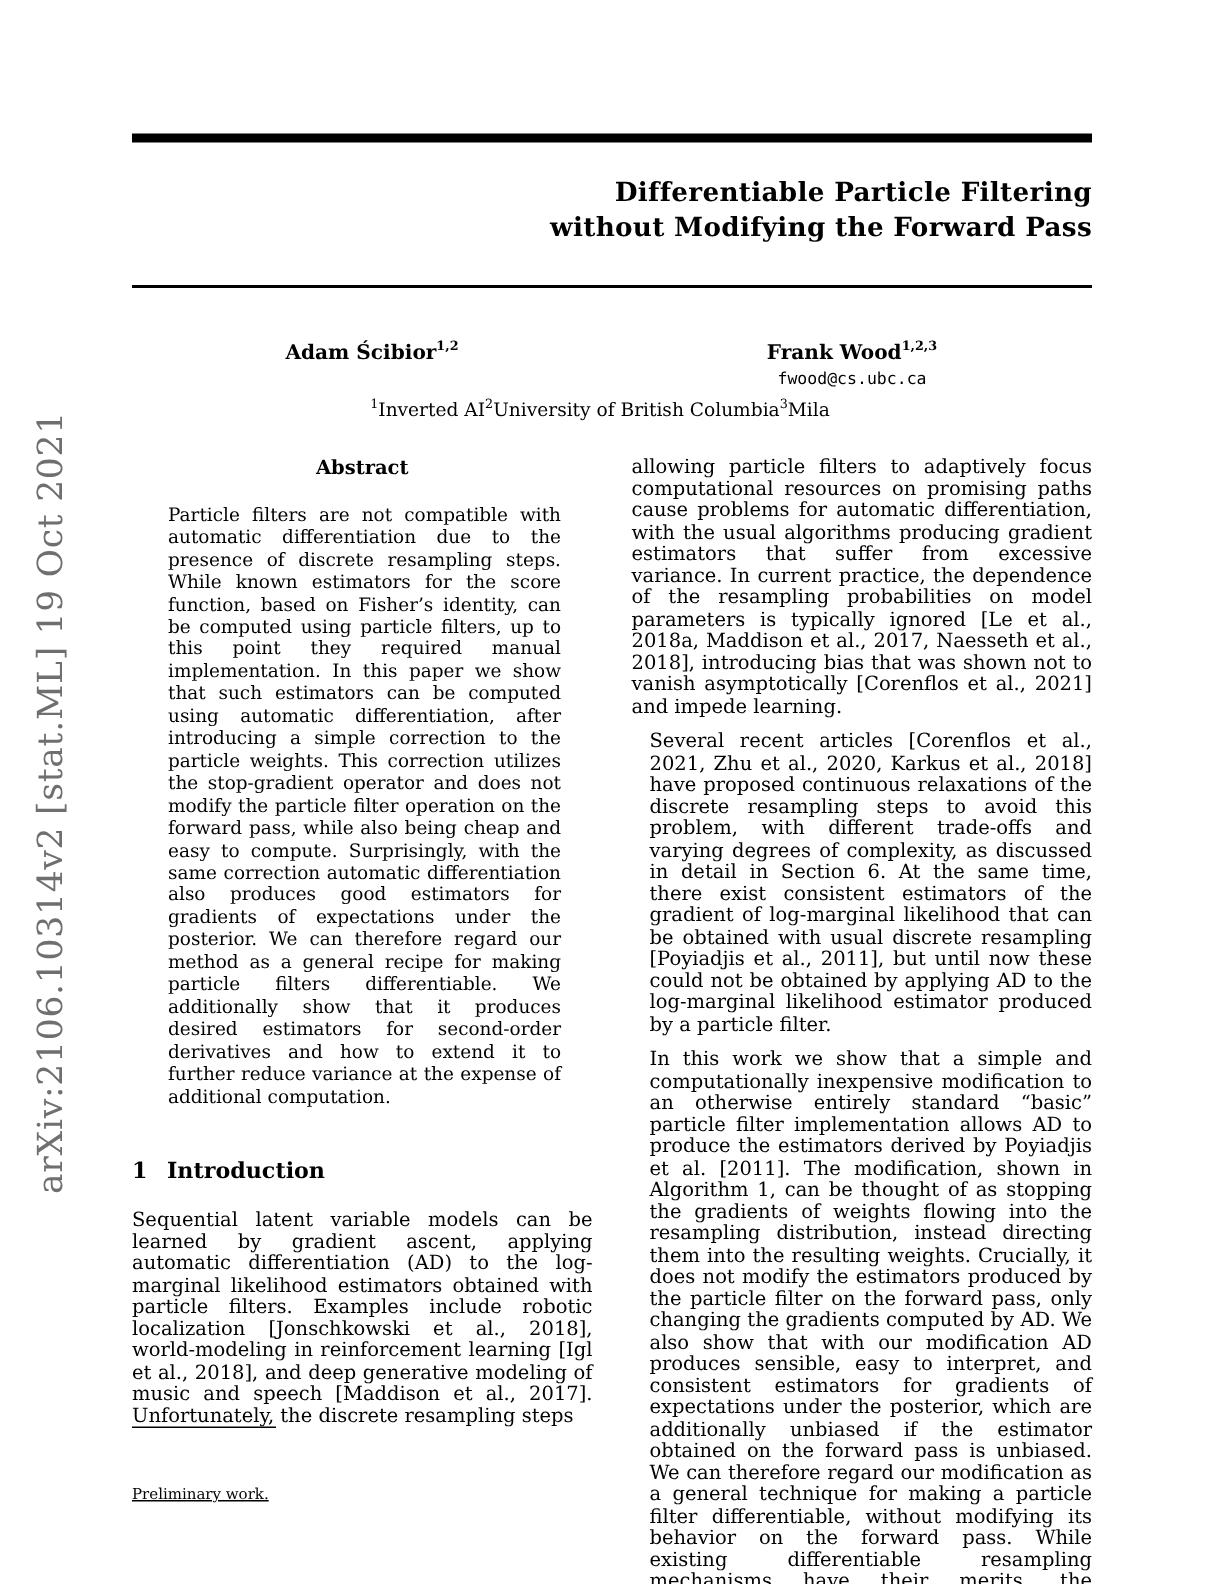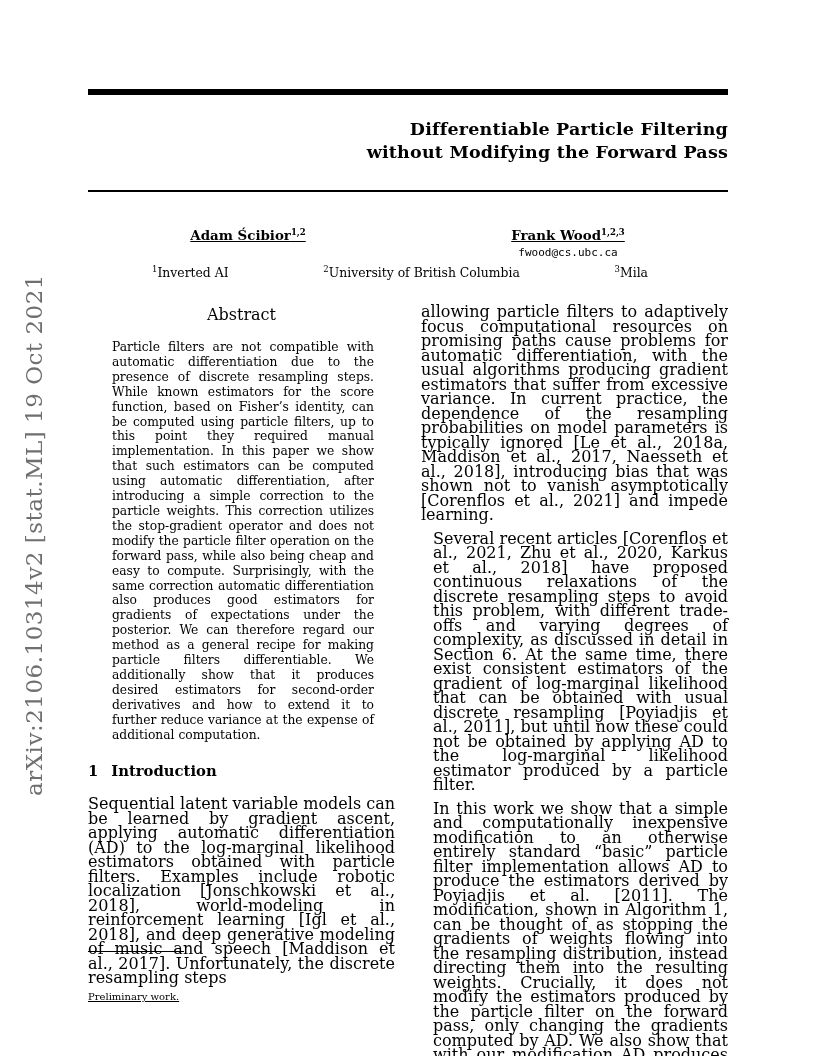--- a/index.html
+++ b/index.html
@@ -42,35 +42,34 @@
     }
 
     
     .authors {
       position: absolute;
       left: 88px; top: 227px;
       width: 640px;
       display: flex;
     }
     .author { flex: 1; text-align: center; }
-    .author-name { font-weight: bold; font-size: 13.4px; text-decoration: underline; }
+    .author-name { font-weight: bold; font-size: 13.4px; }
     sup { font-size: 8.5px; vertical-align: super; line-height: 0; }
     .author-email {
       font-family: "DejaVu Sans Mono", "Liberation Mono", monospace;
       font-size: 11px;
       margin-top: 3px;
     }
     .affiliations {
       position: absolute;
       left: 152px; top: 265px;
       width: 496px;
       display: flex;
-      justify-content: space-between;
+      justify-content: center;
       font-size: 12.4px;
-      gap: 17px;
     }
 
     
     .arxiv-watermark {
       position: absolute;
       left: -246px;
       top: 522px;
       width: 560px;
       text-align: center;
       transform: rotate(-90deg);
@@ -86,40 +85,40 @@
       left: 88px; top: 305px;
       width: 307px;
     }
     .col-right {
       position: absolute;
       left: 421px; top: 305px;
       width: 307px;
     }
     .abstract-heading {
       text-align: center;
-      font-weight: normal;
-      font-size: 16px;
+      font-weight: bold;
+      font-size: 13px;
       margin-bottom: 16px;
     }
     .abstract-text {
       margin: 0 21px 0 24px;
       text-align: justify;
       font-size: 12.3px;
       line-height: 14.9px;
     }
     .section-heading {
-      margin-top: 20px;
+      margin-top: 34px;
       margin-bottom: 18px;
       font-weight: bold;
       font-size: 14.8px;
     }
     .section-heading .sec-num { margin-right: 13px; }
     .body-text {
       text-align: justify;
-      font-size: 16px;
+      font-size: 13px;
       line-height: 14.5px;
     }
     .para-gap { margin-top: 9px; margin-left: 12px; }
 
     
     .footnote-rule {
       position: absolute;
       left: 88px; top: 951px;
       width: 96px; height: 1px;
       background: #000;

